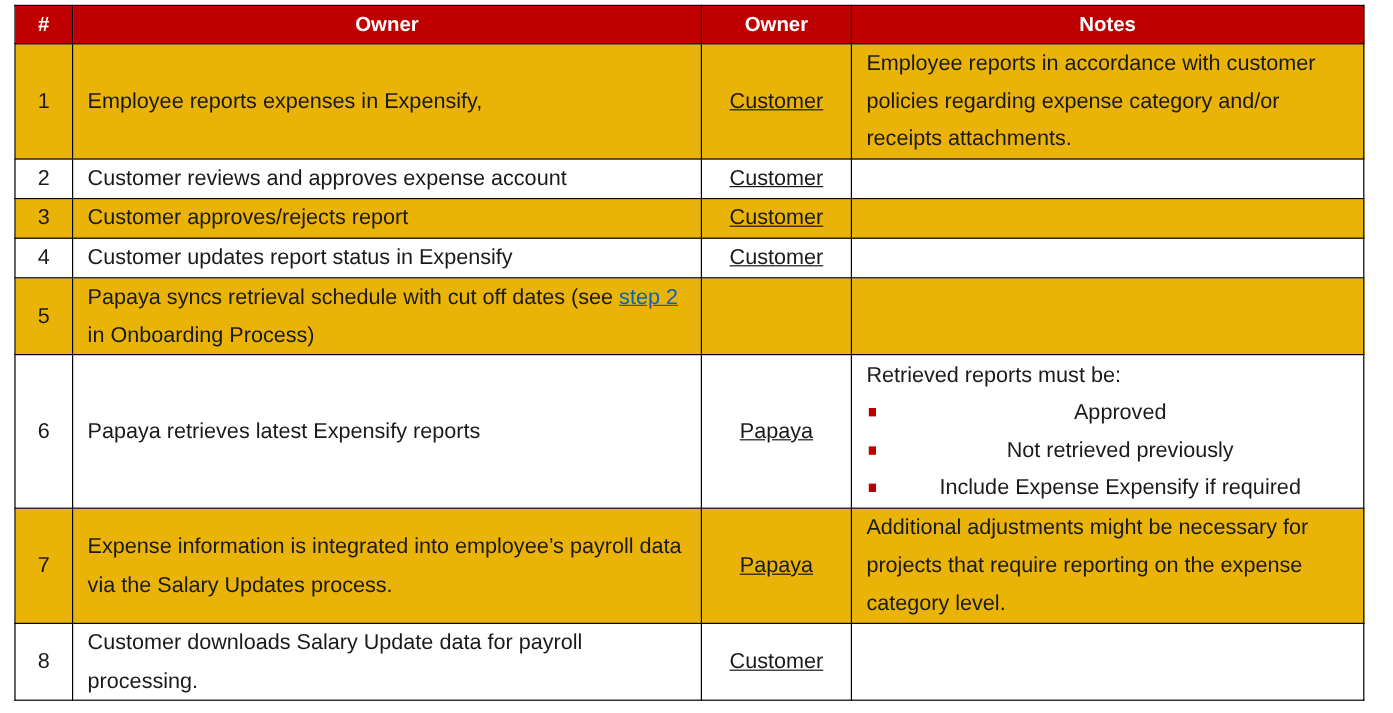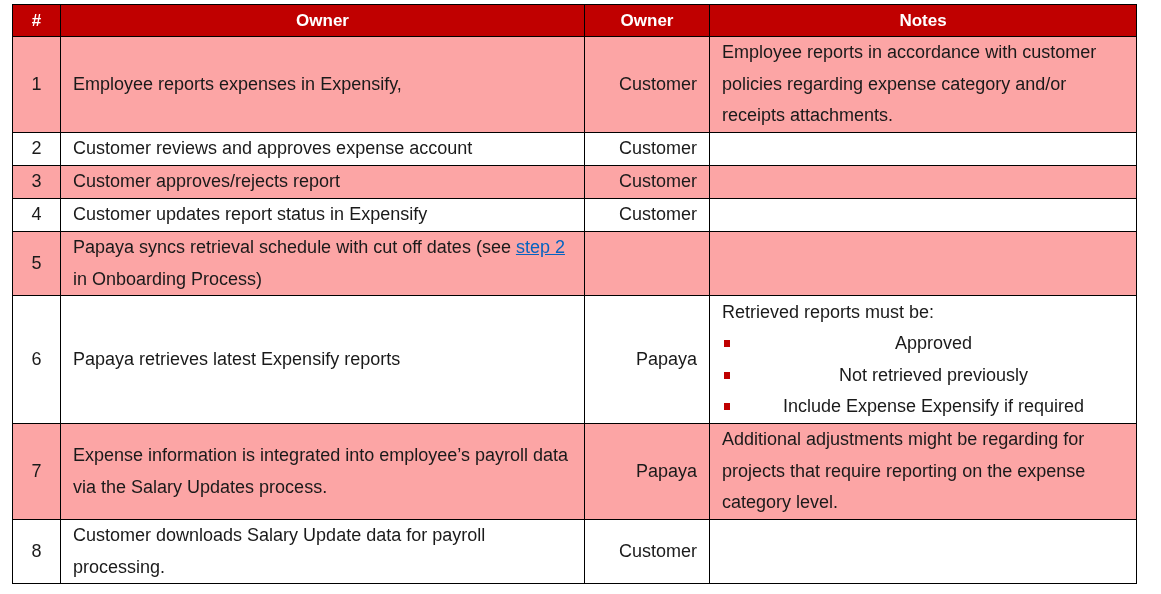--- a/index.html
+++ b/index.html
@@ -13,24 +13,24 @@
   }
   table.process th, table.process td {
     border: 1px solid #000; padding: 0 12px; vertical-align: middle;
     line-height: 31.5px;
   }
   table.process thead th {
     background: #c00000; color: #ffffff; font-weight: bold; text-align: center;
     height: 31px; line-height: 28px; font-size: 17px;
   }
   td.num { text-align: center; padding: 0; }
-  td.owner { text-align: right; padding: 0; }
+  td.owner { text-align: center; padding: 0; text-decoration: underline; }
   td.step { padding-left: 13px; margin-top: 29px; }
   td.notes { padding-left: 13px; }
-  tr.shade td { background: #fca5a5; }
+  tr.shade td { background: #eab308; }
   tr.plain td { background: #ffffff; }
   a.link { color: #0563c1; text-decoration: underline; }
   ul.bullets { list-style: none; margin: 0; padding: 0; text-align: center; }
   ul.bullets li { position: relative; padding-left: 21px; }
   ul.bullets li .sq { position: absolute; left: 2px; top: 12px; width: 6px; height: 7px; background: #c00000; }
 </style>
 </head>
 <body>
 
 <table class="process">
@@ -89,21 +89,21 @@
           <li><span class="sq"></span><span>Approved</span></li>
           <li><span class="sq"></span><span>Not retrieved previously</span></li>
           <li><span class="sq"></span><span>Include Expense Expensify if required</span></li>
         </ul>
       </td>
     </tr>
     <tr class="shade" style="height:96px">
       <td class="num">7</td>
       <td class="step">Expense information is integrated into employee’s payroll data via the Salary Updates process.</td>
       <td class="owner">Papaya</td>
-      <td class="notes">Additional adjustments might be regarding for projects that require reporting on the expense category level.</td>
+      <td class="notes">Additional adjustments might be necessary for projects that require reporting on the expense category level.</td>
     </tr>
     <tr class="plain" style="height:64px">
       <td class="num">8</td>
       <td class="step">Customer downloads Salary Update data for payroll processing.</td>
       <td class="owner">Customer</td>
       <td class="notes"></td>
     </tr>
   </tbody>
 </table>
 

